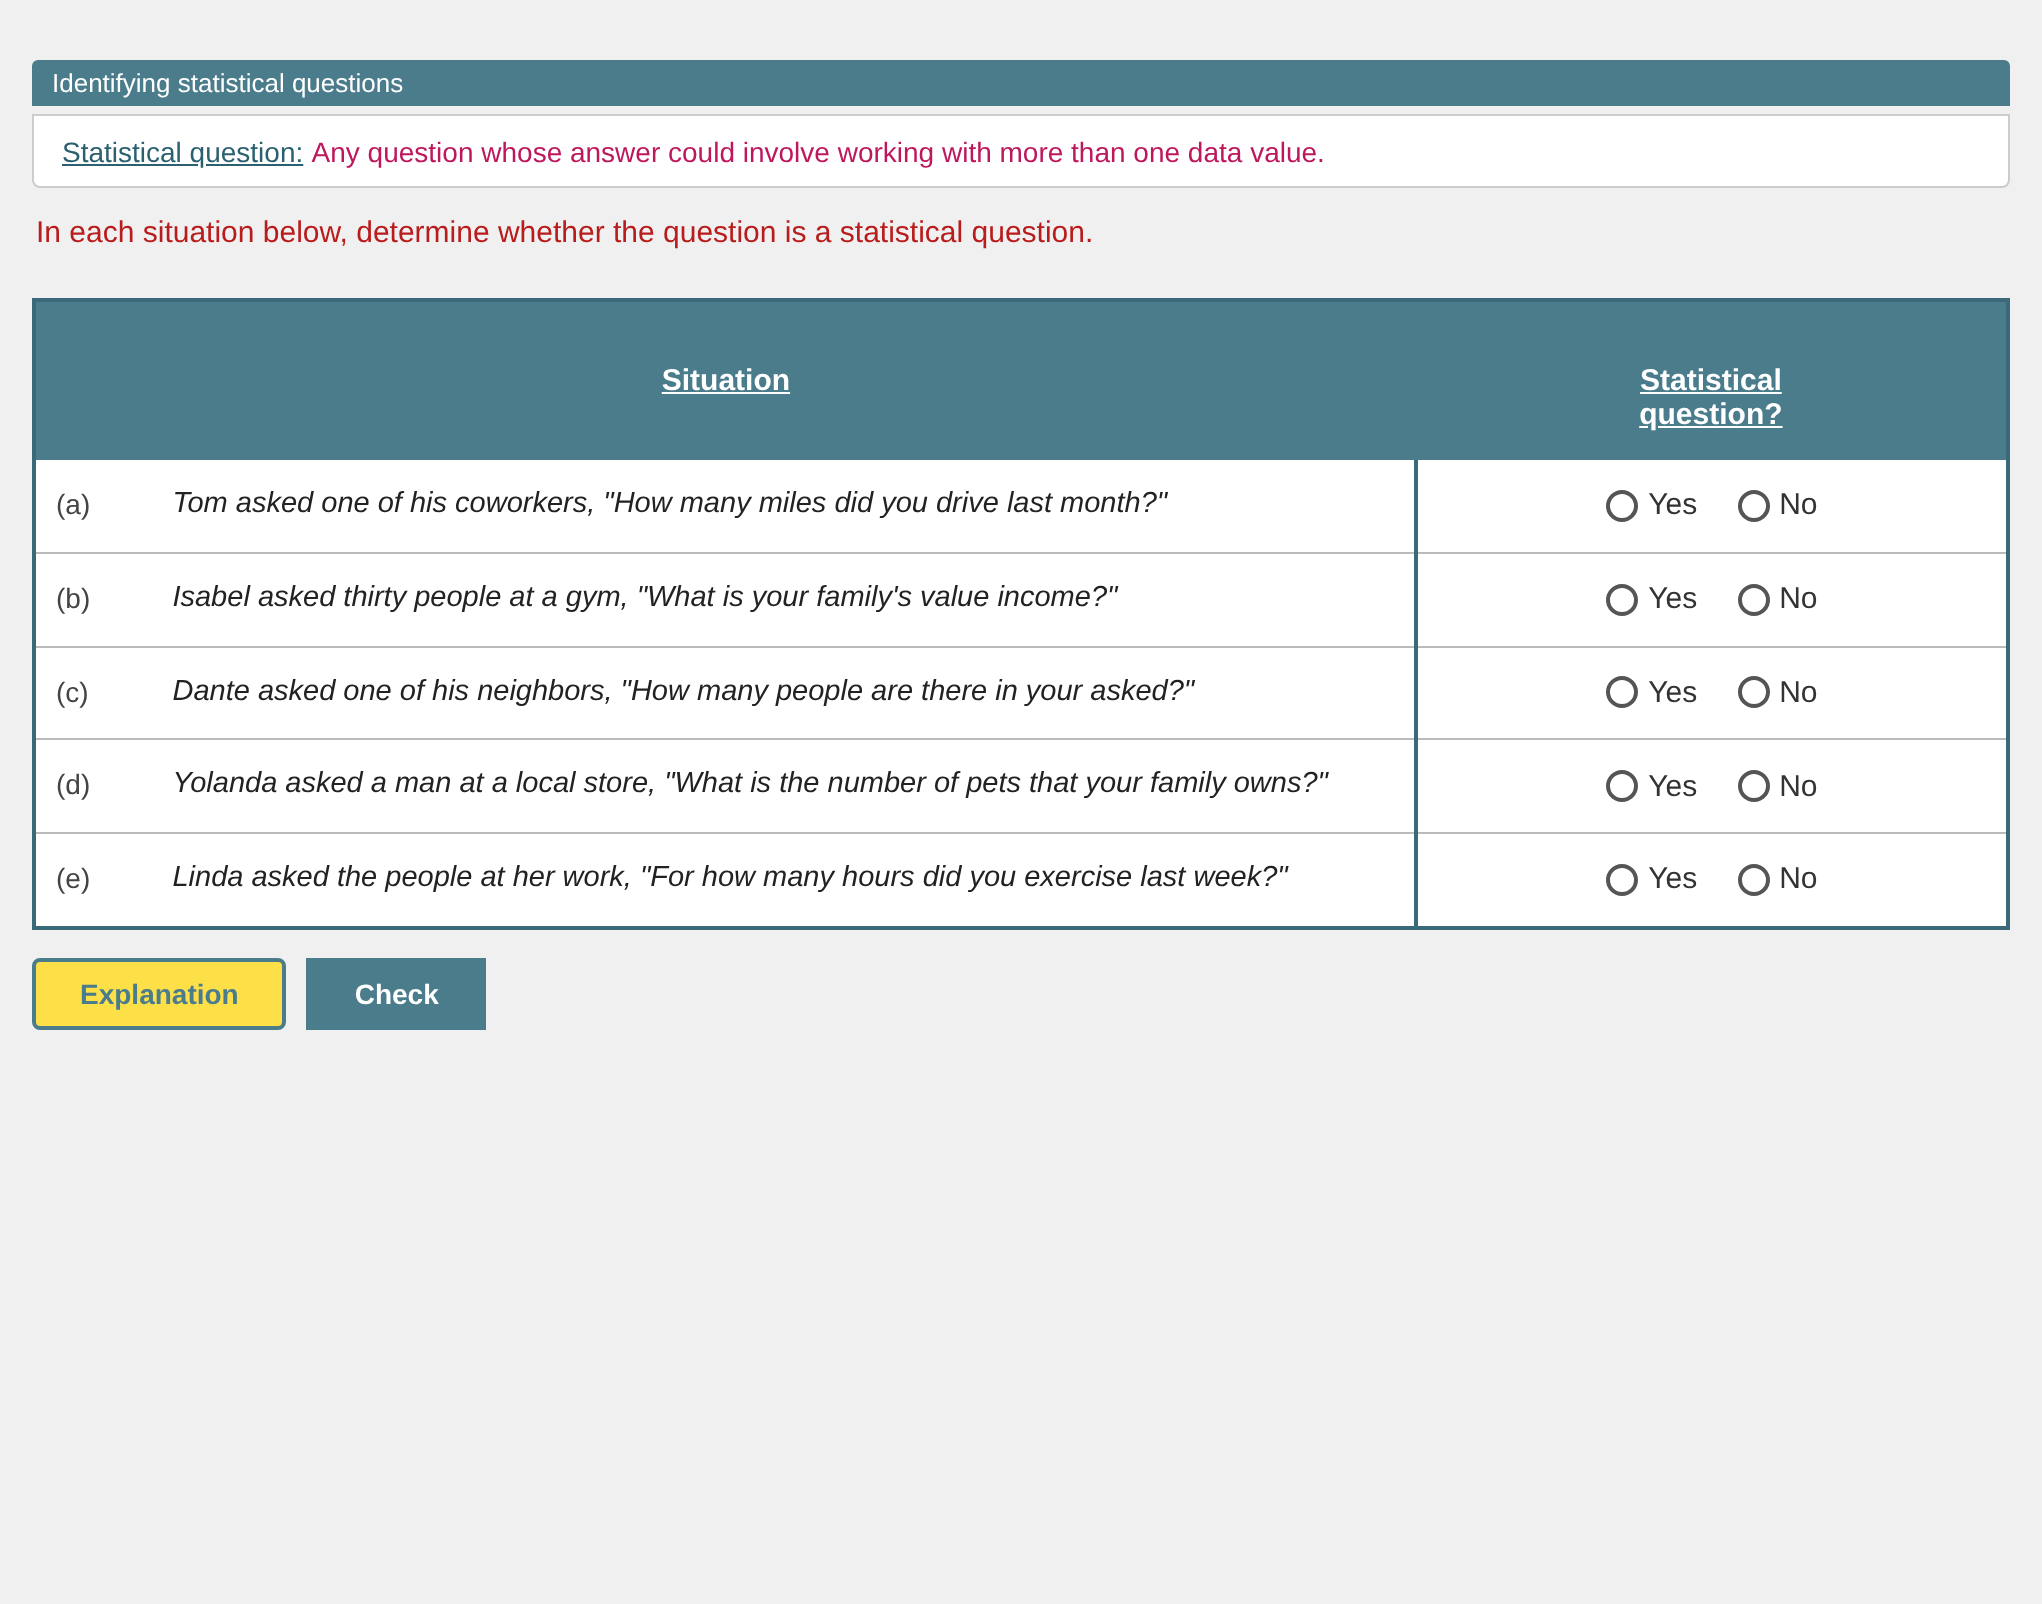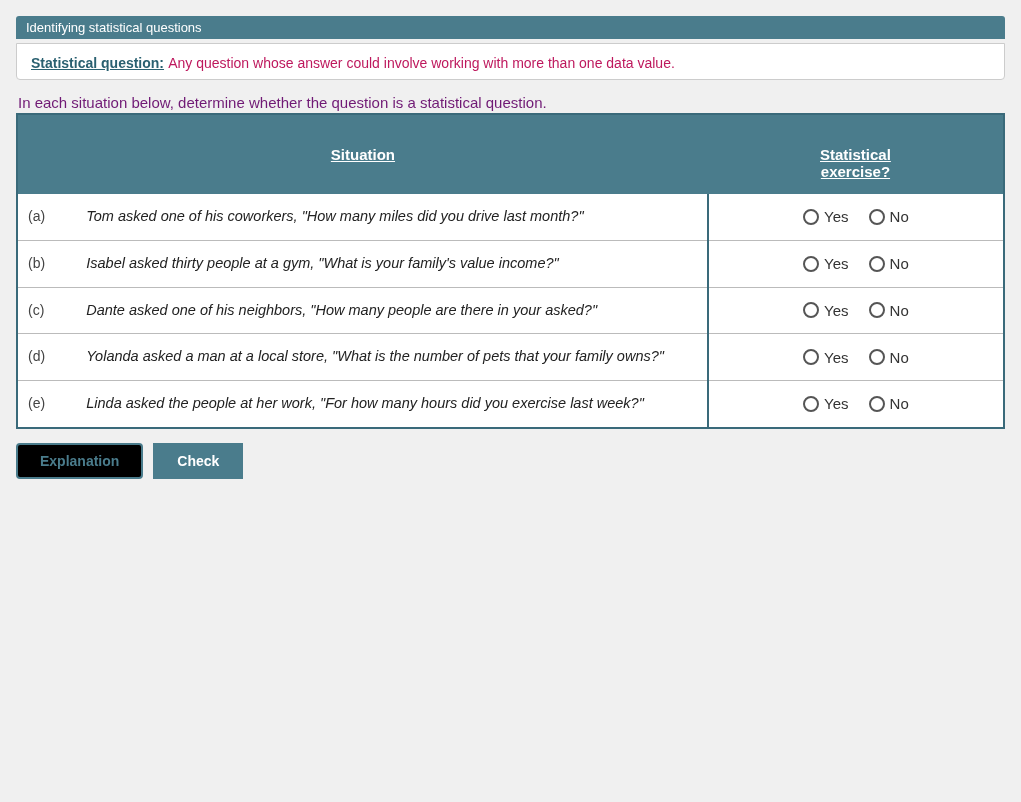--- a/index.html
+++ b/index.html
@@ -10,44 +10,45 @@
       font-size: 15px;
       color: #222;
     }
     .top-bar {
       background: #4a7c8c;
       color: white;
       font-size: 13px;
       padding: 4px 10px;
       margin-bottom: 4px;
       border-radius: 3px 3px 0 0;
+      margin-top: 14px;
     }
     .definition-box {
       background: white;
       border: 1px solid #ccc;
       border-radius: 0 0 4px 4px;
       padding: 10px 14px 8px 14px;
       margin-bottom: 14px;
     }
     .definition-title {
-      font-weight: bold;
+      font-weight: normal;
       color: #2a6070;
       font-size: 14px;
       text-decoration: underline;
       margin-top: 25px;
     }
     .definition-text {
       font-size: 14px;
       color: #be185d;
       margin-top: 2px;
     }
     .instruction {
       font-size: 15px;
-      color: #701a75;
-      margin-bottom: 2px;
+      color: #b91c1c;
+      margin-bottom: 24px;
       padding-left: 2px;
     }
     table {
       width: 100%;
       border-collapse: collapse;
       background: white;
       border: 2px solid #3a6a7a;
     }
     thead tr th {
       background: #4a7c8c;
@@ -113,21 +114,21 @@
       background: white;
       display: inline-block;
       flex-shrink: 0;
     }
     .bottom-buttons {
       display: flex;
       gap: 10px;
       margin-top: 14px;
     }
     .btn-explanation {
-      background: #000000;
+      background: #fde047;
       border: 2px solid #4a7c8c;
       color: #4a7c8c;
       padding: 8px 22px;
       font-size: 14px;
       border-radius: 4px;
       cursor: pointer;
       font-weight: bold;
     }
     .btn-check {
       background: #4a7c8c;
@@ -155,21 +156,21 @@
 <p class="instruction">In each situation below, determine whether the question is a statistical question.</p>
 
 <table>
   <thead>
     <tr>
       <th colspan="2">
         <span>Situation</span>
       </th>
       <th style="white-space:pre-line;">
         <span>Statistical
-exercise?</span>
+question?</span>
       </th>
     </tr>
   </thead>
   <tbody id="table-body">
   <tr>
         <td class="label-col">(a)</td>
         <td class="situation-col">Tom asked one of his coworkers, "How many miles did you drive last month?"</td>
         <td class="answer-col">
           <div class="radio-group">
             <label class="radio-option">

